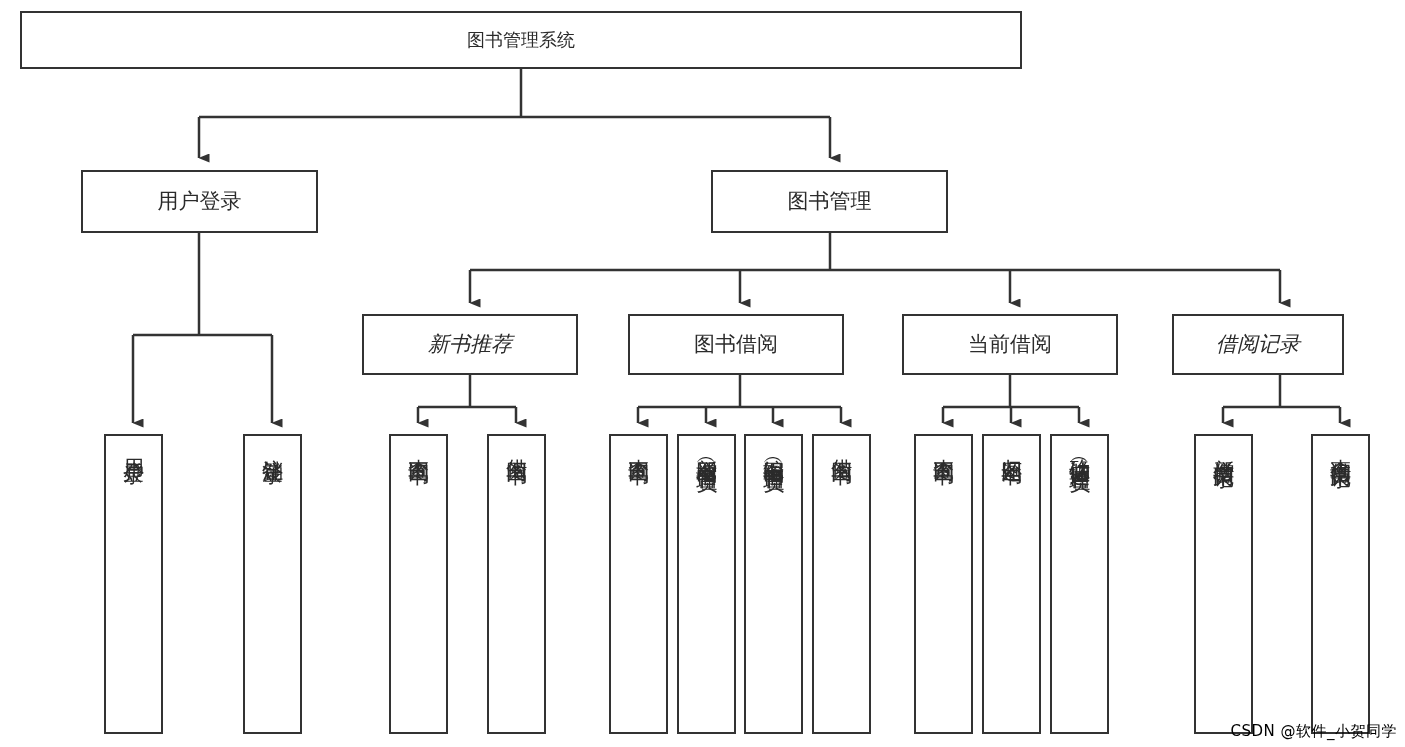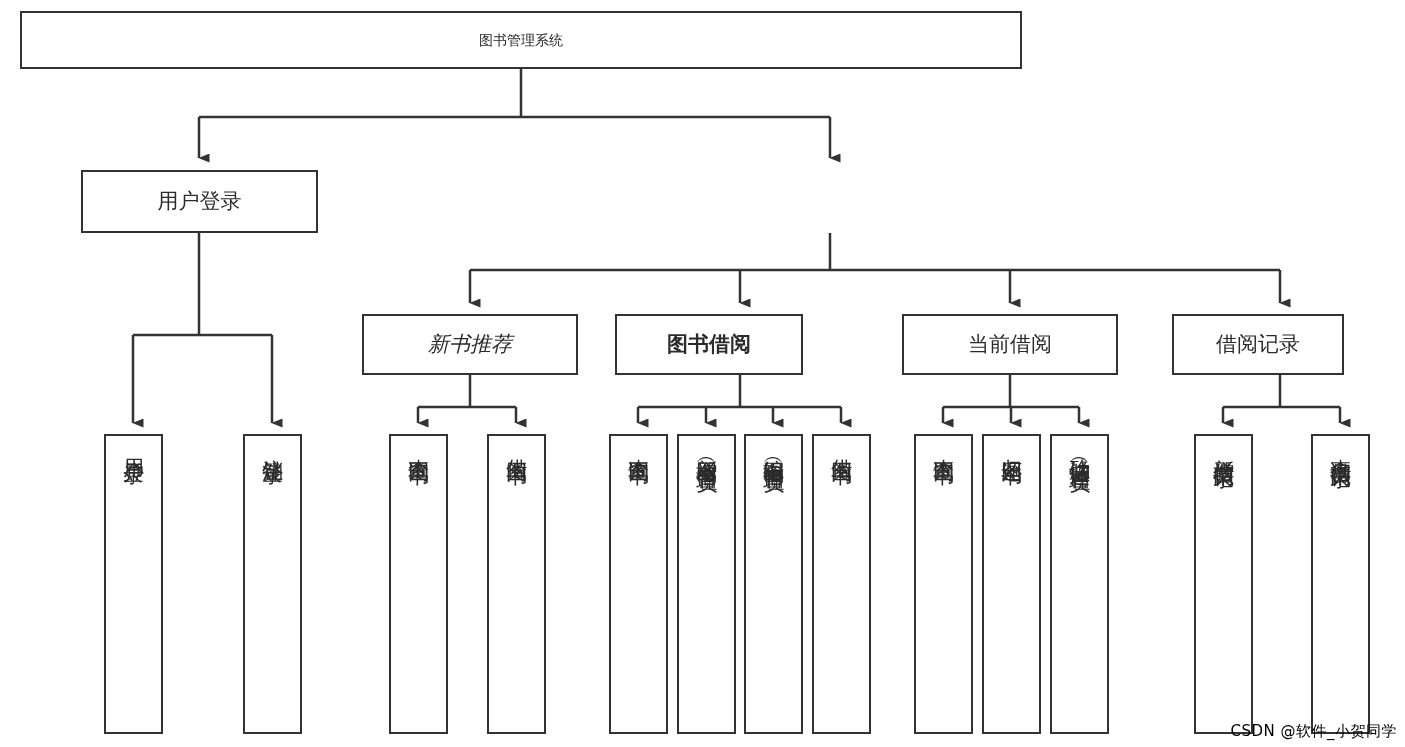--- a/index.html
+++ b/index.html
@@ -3,21 +3,21 @@
 <meta charset="utf-8">
 <style>
   html,body{margin:0;padding:0;background:#ffffff;}
   body{font-family:"DejaVu Sans","Liberation Sans",sans-serif;}
   #canvas{position:relative;width:1405px;height:747px;background:#fff;overflow:hidden;}
   svg#wires{position:absolute;left:0;top:0;width:1405px;height:747px;}
   .node{position:absolute;box-sizing:border-box;background:#ffffff;
         border:2.5px solid #333333;display:flex;align-items:center;justify-content:center;}
   .node .lbl{color:#2b2b2b;line-height:1.15;text-align:center;white-space:pre;}
   .h-node .lbl{font-size:21px;}
-  .root .lbl{font-size:14px;}
+  .root .lbl{font-size:18px;}
   .v-node{align-items:flex-start;justify-content:center;padding-top:6px;}
   .v-node .lbl{writing-mode:vertical-rl;text-orientation:upright;
                font-size:21px;letter-spacing:2px;line-height:1.08;}
   #watermark{position:absolute;right:8px;bottom:6px;font-size:15px;color:#000000;
              letter-spacing:.5px;white-space:nowrap;}
 </style>
 </head>
 <body>
 
 <div id="canvas">
@@ -72,31 +72,34 @@
     </g>
   </svg>
 
   <div class="node root h-node" style="left:20px;top:11px;width:1002px;height:58px;">
     <span class="lbl">图书管理系统</span>
   </div>
 
   <div class="node h-node" style="left:81px;top:170px;width:237px;height:63px;">
     <span class="lbl">用户登录</span>
   </div>
+  <div class="node h-node" style="left:711px;top:170px;width:237px;height:63px;">
+    <span class="lbl">图书管理</span>
+  </div>
 
   <div class="node h-node" style="left:362px;top:314px;width:216px;height:61px;font-style:italic;">
     <span class="lbl">新书推荐</span>
   </div>
-  <div class="node h-node" style="left:615px;top:314px;width:188px;height:61px;font-weight:bold;">
+  <div class="node h-node" style="left:628px;top:314px;width:216px;height:61px;">
     <span class="lbl">图书借阅</span>
   </div>
   <div class="node h-node" style="left:902px;top:314px;width:216px;height:61px;">
     <span class="lbl">当前借阅</span>
   </div>
-  <div class="node h-node" style="left:1172px;top:314px;width:172px;height:61px;">
+  <div class="node h-node" style="left:1172px;top:314px;width:172px;height:61px;font-style:italic;">
     <span class="lbl">借阅记录</span>
   </div>
 
   <div class="node v-node" style="left:104px;top:434px;width:59px;height:300px;">
     <span class="lbl">用户登录</span>
   </div>
   <div class="node v-node" style="left:243px;top:434px;width:59px;height:300px;">
     <span class="lbl">注销登录</span>
   </div>
 

